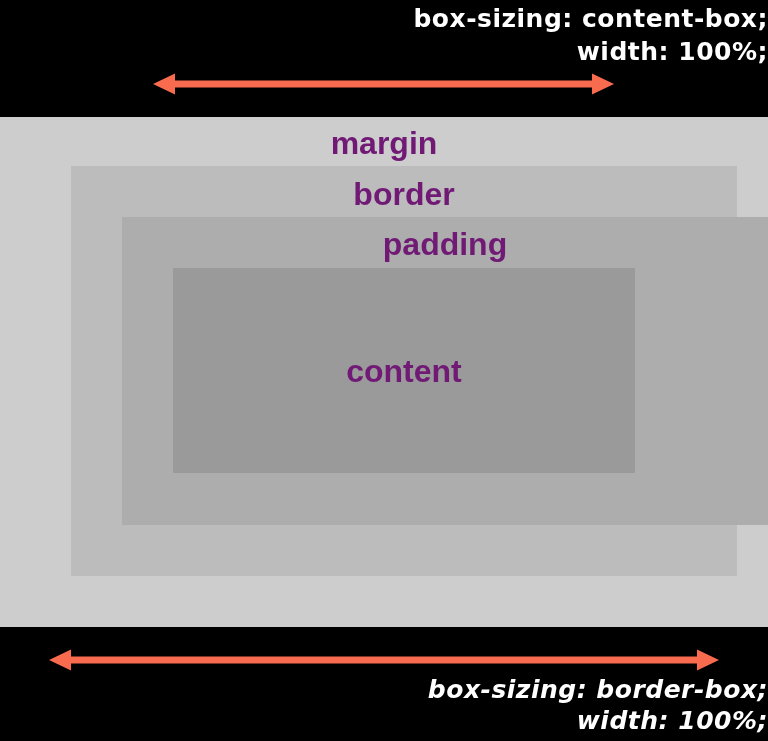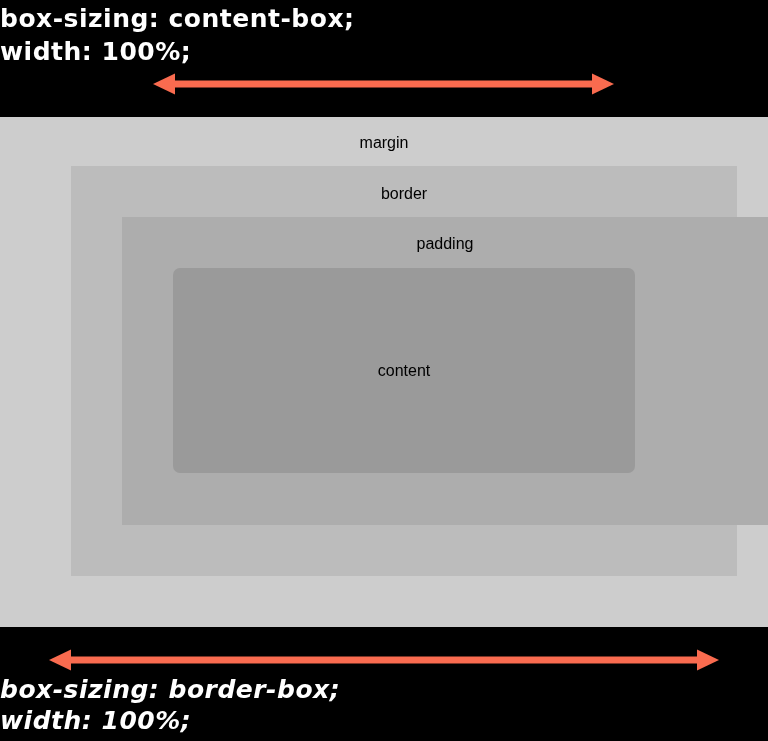--- a/index.html
+++ b/index.html
@@ -8,50 +8,50 @@
     width: 768px;
     height: 741px;
     background: #000;
     overflow: hidden;
     font-family: "DejaVu Sans", sans-serif;
   }
   .caption {
     position: absolute;
     left: 0;
     width: 768px;
-    text-align: left;
+    text-align: right;
     color: #fff;
     font-weight: 700;
     font-size: 25px;
     letter-spacing: 0.5px;
   }
   .caption-top { top: 2px; line-height: 33px; }
   .caption-bottom { top: 674px; line-height: 31px; font-style: italic; }
   .arrow-svg {
     position: absolute;
     left: 0;
     width: 768px;
     height: 40px;
     display: block;
   }
   .arrow-top { top: 64px; }
   .arrow-bottom { top: 640px; }
   .box { position: absolute; }
   .margin-box  { left: 0;    top: 117px; width: 768px; height: 510px; }
   .border-box  { left: 51px; top: 49px;  width: 666px; height: 410px; }
   .padding-box { left: 51px; top: 51px;  width: 646px; height: 308px; }
-  .content-box { left: 51px; top: 51px;  width: 462px; height: 205px; border-radius: 7px; }
+  .content-box { left: 51px; top: 51px;  width: 462px; height: 205px; }
   .box-label {
     position: absolute;
     left: 0;
     right: 0;
     text-align: center;
-    color: #000000;
-    font-weight: 400;
-    font-size: 16px;
+    color: #701a75;
+    font-weight: 700;
+    font-size: 32px;
     line-height: 26px;
     font-family: "Liberation Sans", "DejaVu Sans", sans-serif;
   }
   .margin-label  { top: 13px; }
   .border-label  { top: 15px; }
   .padding-label { top: 14px; }
   .content-label { top: 50%; transform: translateY(-50%); }
 </style>
 </head>
 <body>

